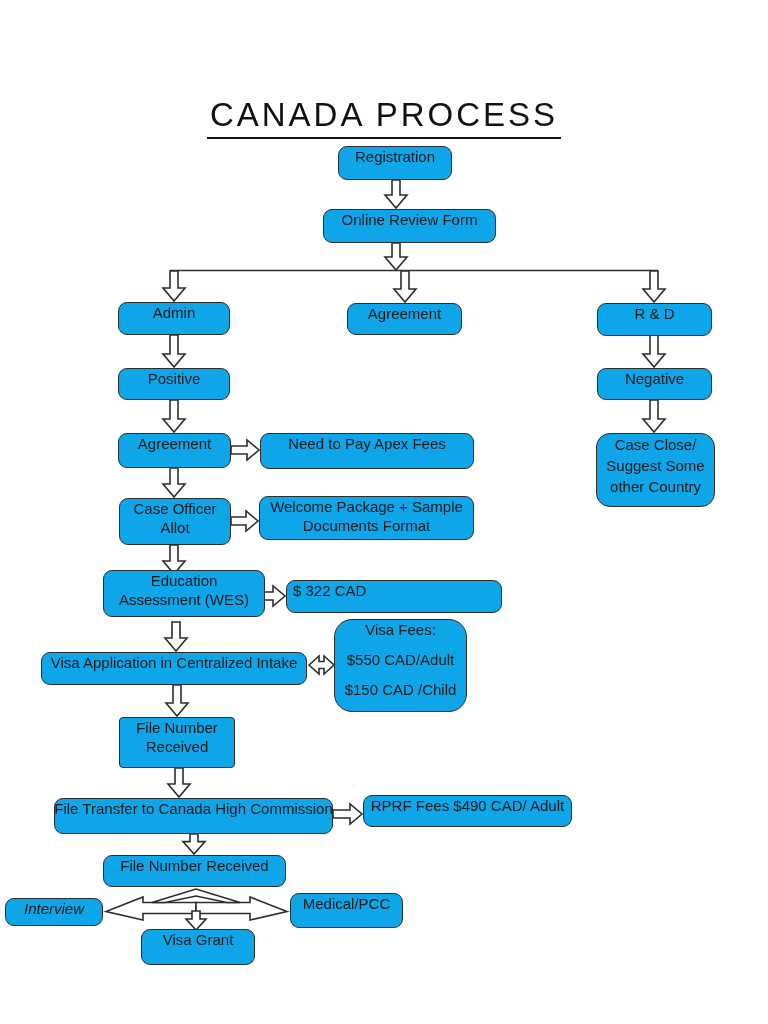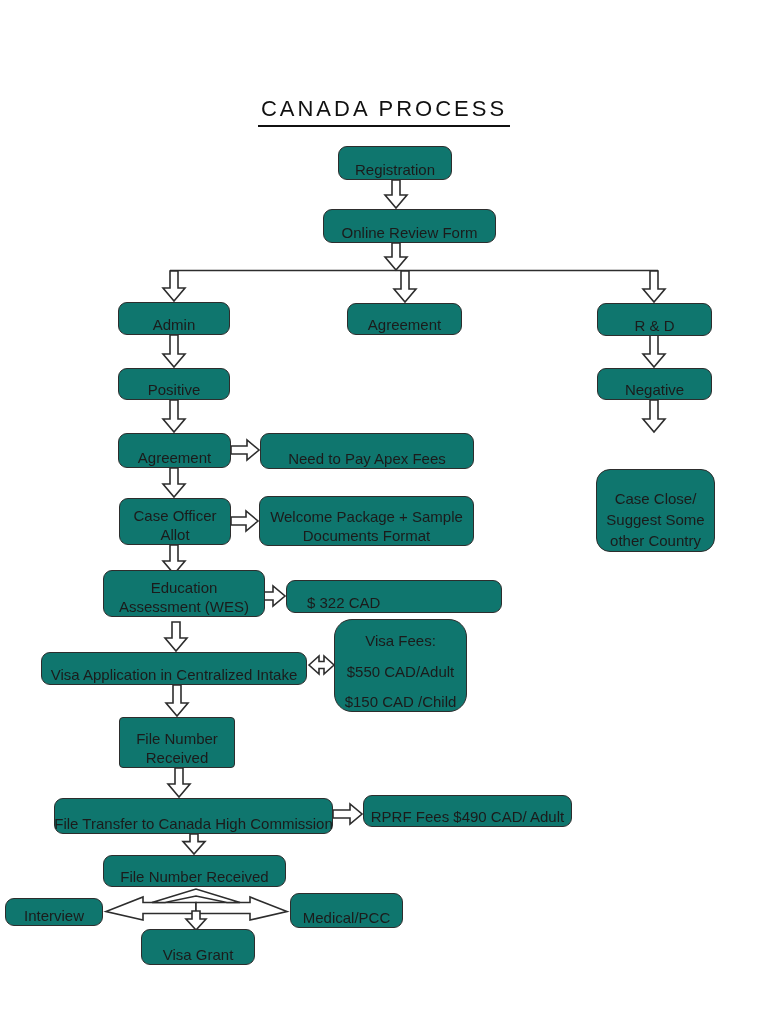--- a/index.html
+++ b/index.html
@@ -14,50 +14,50 @@
   }
   #connectors { position: absolute; left: 0; top: 0; }
   .title-wrap {
     position: absolute;
     left: 0; top: 97px;
     width: 768px;
     text-align: center;
   }
   .title-text {
     display: inline-block;
-    font-size: 22px;
+    font-size: 33px;
     letter-spacing: 3px;
     font-weight: 400;
     color: #111111;
     border-bottom: 2.6px solid #111111;
     padding: 0 3px 4px 3px;
     line-height: 1.1;
     white-space: nowrap;
   }
   .node {
     position: absolute;
     box-sizing: border-box;
-    background: #0f766e;
+    background: #0ea5e9;
     border: 1.6px solid #2d2d2d;
     border-radius: 9px;
     display: flex;
     flex-direction: column;
     align-items: center;
-    justify-content: flex-end;
+    justify-content: flex-start;
     text-align: center;
     font-size: 15px;
     line-height: 1.28;
     color: #1b1b1b;
     white-space: nowrap;
   }
   .node span { display: block; }
   .node.r12 { border-radius: 4px; }
   .node.r14 { border-radius: 14px; }
   .node.r18 { border-radius: 18px; }
-  .node.left-text { align-items: flex-start; text-align: left; padding-left: 20px; }
+  .node.left-text { align-items: flex-start; text-align: left; padding-left: 6px; }
   .node.spread { gap: 11px; }
 </style>
 </head>
 <body>
 
 <div class="canvas">
 
   <svg id="connectors" width="768" height="1024" viewBox="0 0 768 1024">
       <path d="M170 270.5 L658 270.5" fill="none" stroke="#2d2d2d" stroke-width="1.6"></path>
       <path d="M392 180 L392 195 L385 195 L396 208 L407 195 L400 195 L400 180 Z" fill="#ffffff" stroke="#2d2d2d" stroke-width="1.6" stroke-linejoin="miter"></path>
@@ -124,21 +124,21 @@
 
   <div class="node" style="left:119px;top:498px;width:112px;height:47px;">
     <span>Case Officer</span>
     <span>Allot</span>
   </div>
 
   <div class="node" style="left:260px;top:433px;width:214px;height:36px;">
     <span>Need to Pay Apex Fees</span>
   </div>
 
-  <div class="node" style="left:259px;top:496px;width:215px;height:50px;">
+  <div class="node" style="left:259px;top:496px;width:215px;height:44px;">
     <span>Welcome Package + Sample</span>
     <span>Documents Format</span>
   </div>
 
   <div class="node" style="left:94px;top:570px;width:162px;height:47px;margin-left:9px;">
     <span>Education</span>
     <span>Assessment (WES)</span>
   </div>
 
   <div class="node left-text" style="left:286px;top:580px;width:216px;height:33px;">
@@ -165,31 +165,31 @@
   </div>
 
   <div class="node" style="left:363px;top:795px;width:209px;height:32px;">
     <span>RPRF Fees $490 CAD/ Adult</span>
   </div>
 
   <div class="node" style="left:103px;top:855px;width:183px;height:32px;">
     <span>File Number Received</span>
   </div>
 
-  <div class="node" style="left:5px;top:898px;width:98px;height:28px;">
+  <div class="node" style="left:5px;top:898px;width:98px;height:28px;font-style:italic;">
     <span>Interview</span>
   </div>
 
   <div class="node" style="left:290px;top:893px;width:113px;height:35px;">
     <span>Medical/PCC</span>
   </div>
 
   <div class="node" style="left:141px;top:929px;width:114px;height:36px;">
     <span>Visa Grant</span>
   </div>
 
-  <div class="node r14" style="left:596px;top:433px;width:119px;height:83px;line-height:1.4;margin-top:36px;">
+  <div class="node r14" style="left:596px;top:433px;width:119px;height:74px;line-height:1.4;">
     <span>Case Close/</span>
     <span>Suggest Some</span>
     <span>other Country</span>
   </div>
 
 </div>
 
 </body></html>

